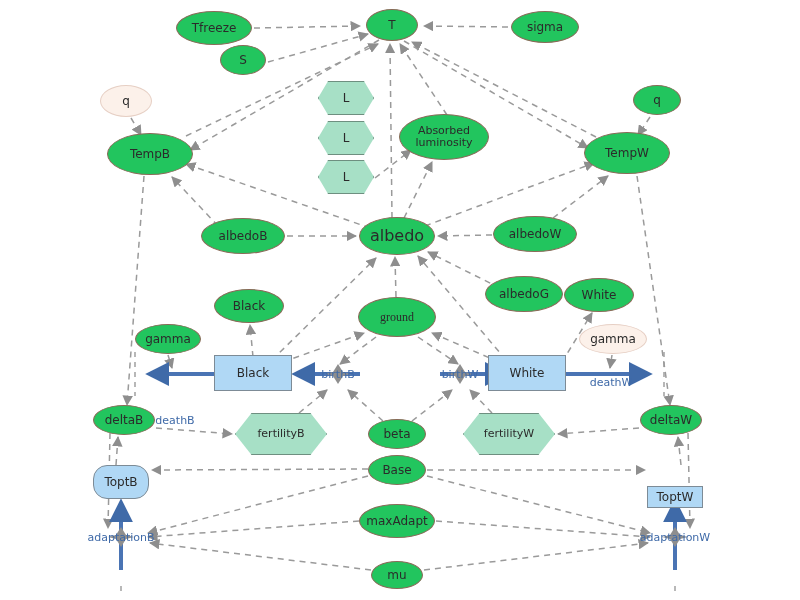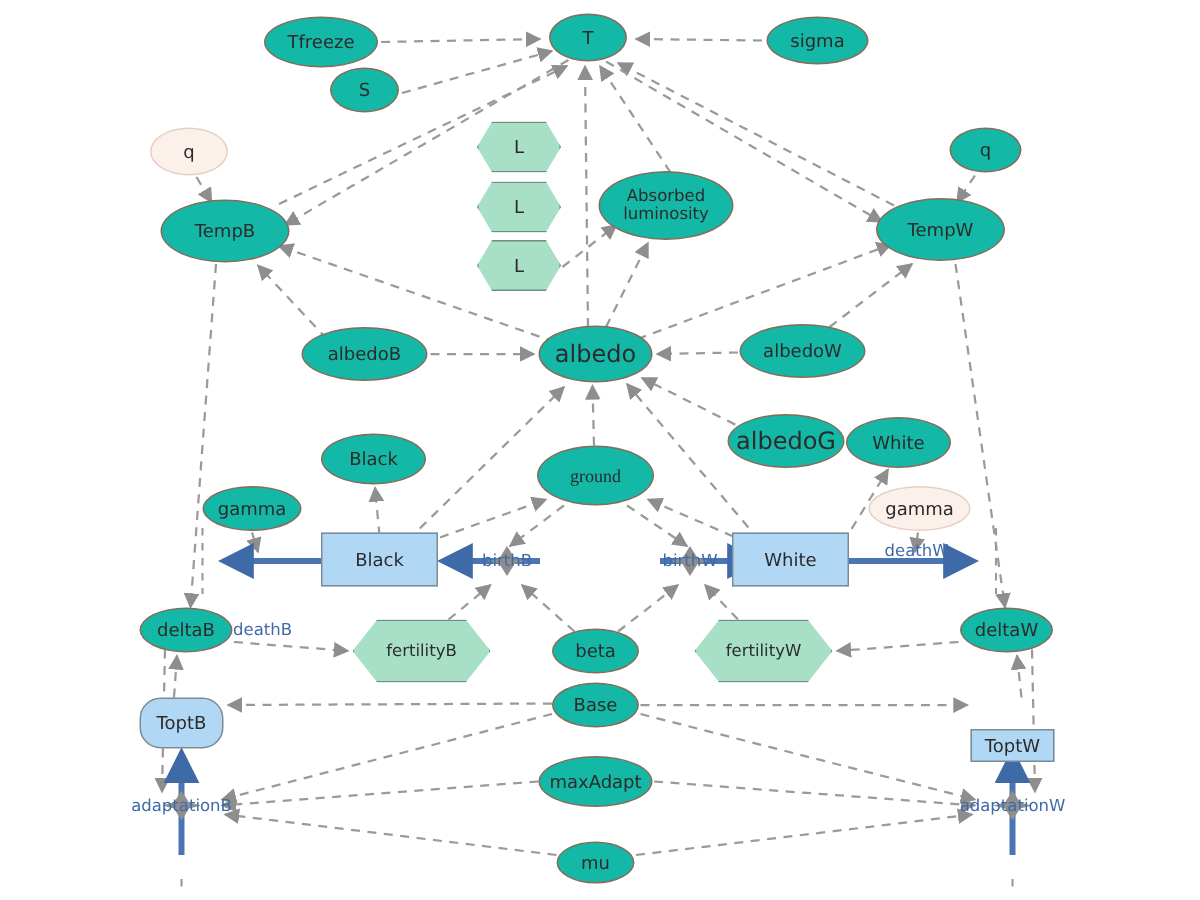--- a/index.html
+++ b/index.html
@@ -2,21 +2,21 @@
 <html><head>
 <meta charset="utf-8">
 <style>
   html,body{margin:0;padding:0;background:#ffffff;}
   body{font-family:"DejaVu Sans", sans-serif;}
   #canvas{position:relative;width:800px;height:600px;background:#ffffff;overflow:hidden;}
   #edges{position:absolute;left:0;top:0;width:800px;height:600px;}
   .node{position:absolute;display:flex;align-items:center;justify-content:center;
         text-align:center;box-sizing:border-box;color:#2b2b2b;}
   .node .lbl{line-height:1.05;white-space:pre-line;}
-  .ellipse{border-radius:50%;background:#14b8a6;border:1.6px solid #8a6a58;}
+  .ellipse{border-radius:50%;background:#22c55e;border:1.6px solid #8a6a58;}
   .ellipse.pale{background:#fcf1ea;border:1.6px solid #e6cfc4;}
   .rect{background:#b0d8f5;border:1.8px solid #7d8b96;}
   .hex{background:#a7e0c6;border:1.8px solid #6e8f80;
        clip-path:polygon(18% 0%,82% 0%,100% 50%,82% 100%,18% 100%,0% 50%);}
   .flowlabel{position:absolute;color:#3f6aa8;font-size:11px;white-space:nowrap;
              transform:translate(-50%,-50%);pointer-events:none;}
 </style>
 </head>
 <body>
 
@@ -164,21 +164,21 @@
       </div>
       <div class="node ellipse" style="left: 201px; top: 218px; width: 84px; height: 36px; font-size: 12px;">
         <span class="lbl">albedoB</span>
       </div>
       <div class="node ellipse" style="left: 359px; top: 217px; width: 76px; height: 38px; font-size: 16px;">
         <span class="lbl">albedo</span>
       </div>
       <div class="node ellipse" style="left: 493px; top: 216px; width: 84px; height: 36px; font-size: 12px;">
         <span class="lbl">albedoW</span>
       </div>
-      <div class="node ellipse" style="left: 485px; top: 276px; width: 78px; height: 36px; font-size: 16px;">
+      <div class="node ellipse" style="left: 485px; top: 276px; width: 78px; height: 36px; font-size: 12px;">
         <span class="lbl">albedoG</span>
       </div>
       <div class="node ellipse" style="left: 564px; top: 278px; width: 70px; height: 34px; font-size: 12px;">
         <span class="lbl">White</span>
       </div>
       <div class="node ellipse" style="left: 214px; top: 289px; width: 70px; height: 34px; font-size: 12px;">
         <span class="lbl">Black</span>
       </div>
       <div class="node ellipse" style="left: 358px; top: 297px; width: 78px; height: 40px; font-size: 12px; font-family: Liberation Serif, serif;">
         <span class="lbl">ground</span>
@@ -223,17 +223,17 @@
         <span class="lbl">maxAdapt</span>
       </div>
       <div class="node ellipse" style="left: 371px; top: 561px; width: 52px; height: 28px; font-size: 12px;">
         <span class="lbl">mu</span>
       </div>
     </div>
   <div id="flowlabels">
       <div class="flowlabel" style="left: 175px; top: 374px; margin-top: 46px;">deathB</div>
       <div class="flowlabel" style="left: 338px; top: 374px;">birthB</div>
       <div class="flowlabel" style="left: 460px; top: 374px;">birthW</div>
-      <div class="flowlabel" style="left: 611px; top: 367px;">deathW</div>
+      <div class="flowlabel" style="left: 611px; top: 382px;">deathW</div>
       <div class="flowlabel" style="left: 121px; top: 537px;">adaptationB</div>
       <div class="flowlabel" style="left: 675px; top: 537px;">adaptationW</div>
     </div>
 </div>
 
 </body></html>

